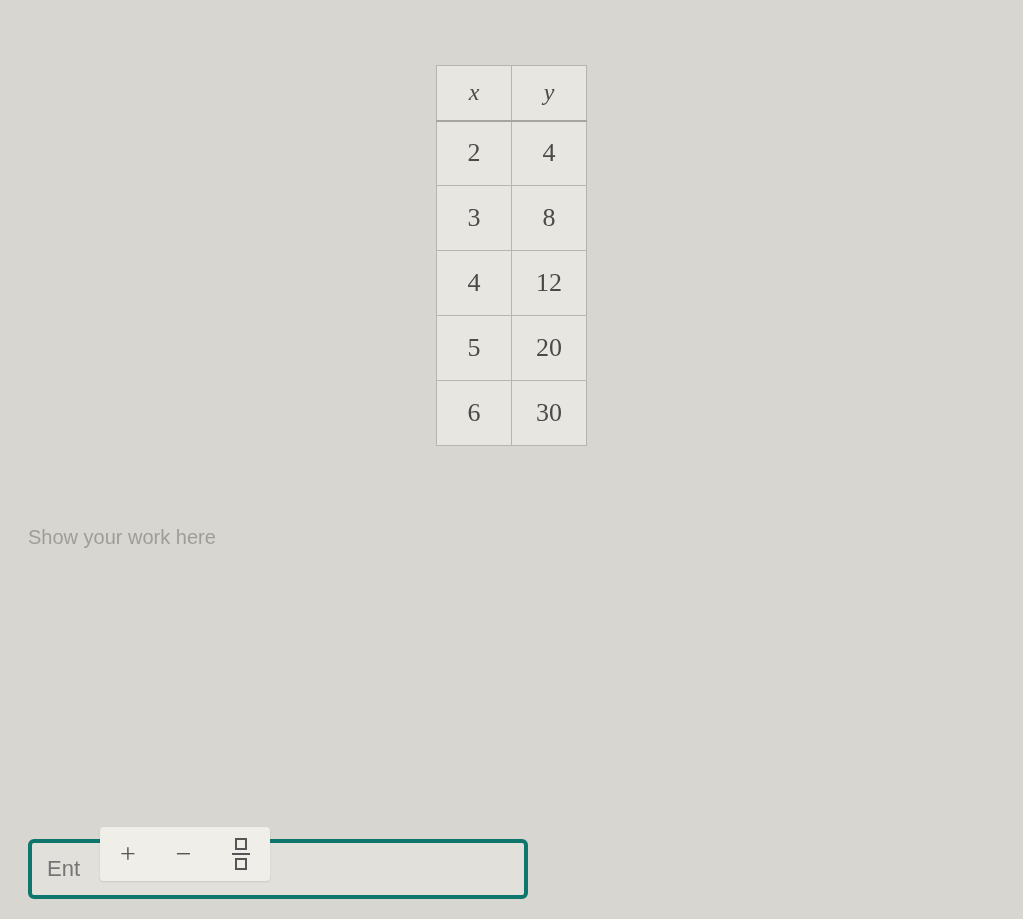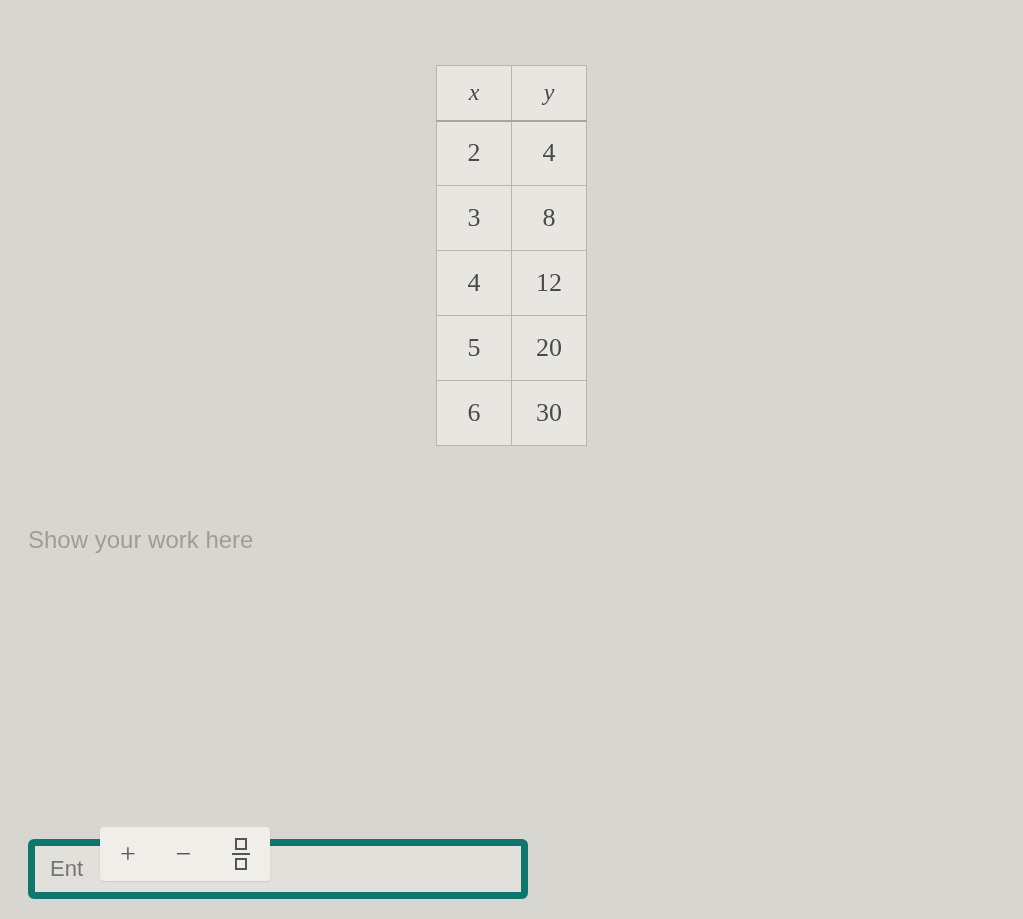--- a/index.html
+++ b/index.html
@@ -67,38 +67,38 @@
     }
     table.data-table td:first-child,
     table.data-table th:first-child {
       border-left: 1px solid #b8b5ae;
     }
     table.data-table td:last-child,
     table.data-table th:last-child {
       border-right: 1px solid #b8b5ae;
     }
     .show-work {
-      font-size: 24px;
+      font-size: 20px;
       color: #a09d96;
       font-family: 'Segoe UI', Tahoma, sans-serif;
       margin-top: 60px;
       margin-bottom: 100px;
     }
     .answer-area {
       position: absolute;
       bottom: 20px;
       left: 28px;
       right: 28px;
       display: flex;
       align-items: center;
     }
     .answer-input {
       width: 500px;
       height: 60px;
-      border: 7px solid #0f766e;
+      border: 4px solid #0f766e;
       border-radius: 6px;
       background: #e2e0db;
       padding: 0 15px;
       font-size: 22px;
       color: #999;
       font-family: 'Segoe UI', Tahoma, sans-serif;
       outline: none;
       position: relative;
     }
     .toolbar {

